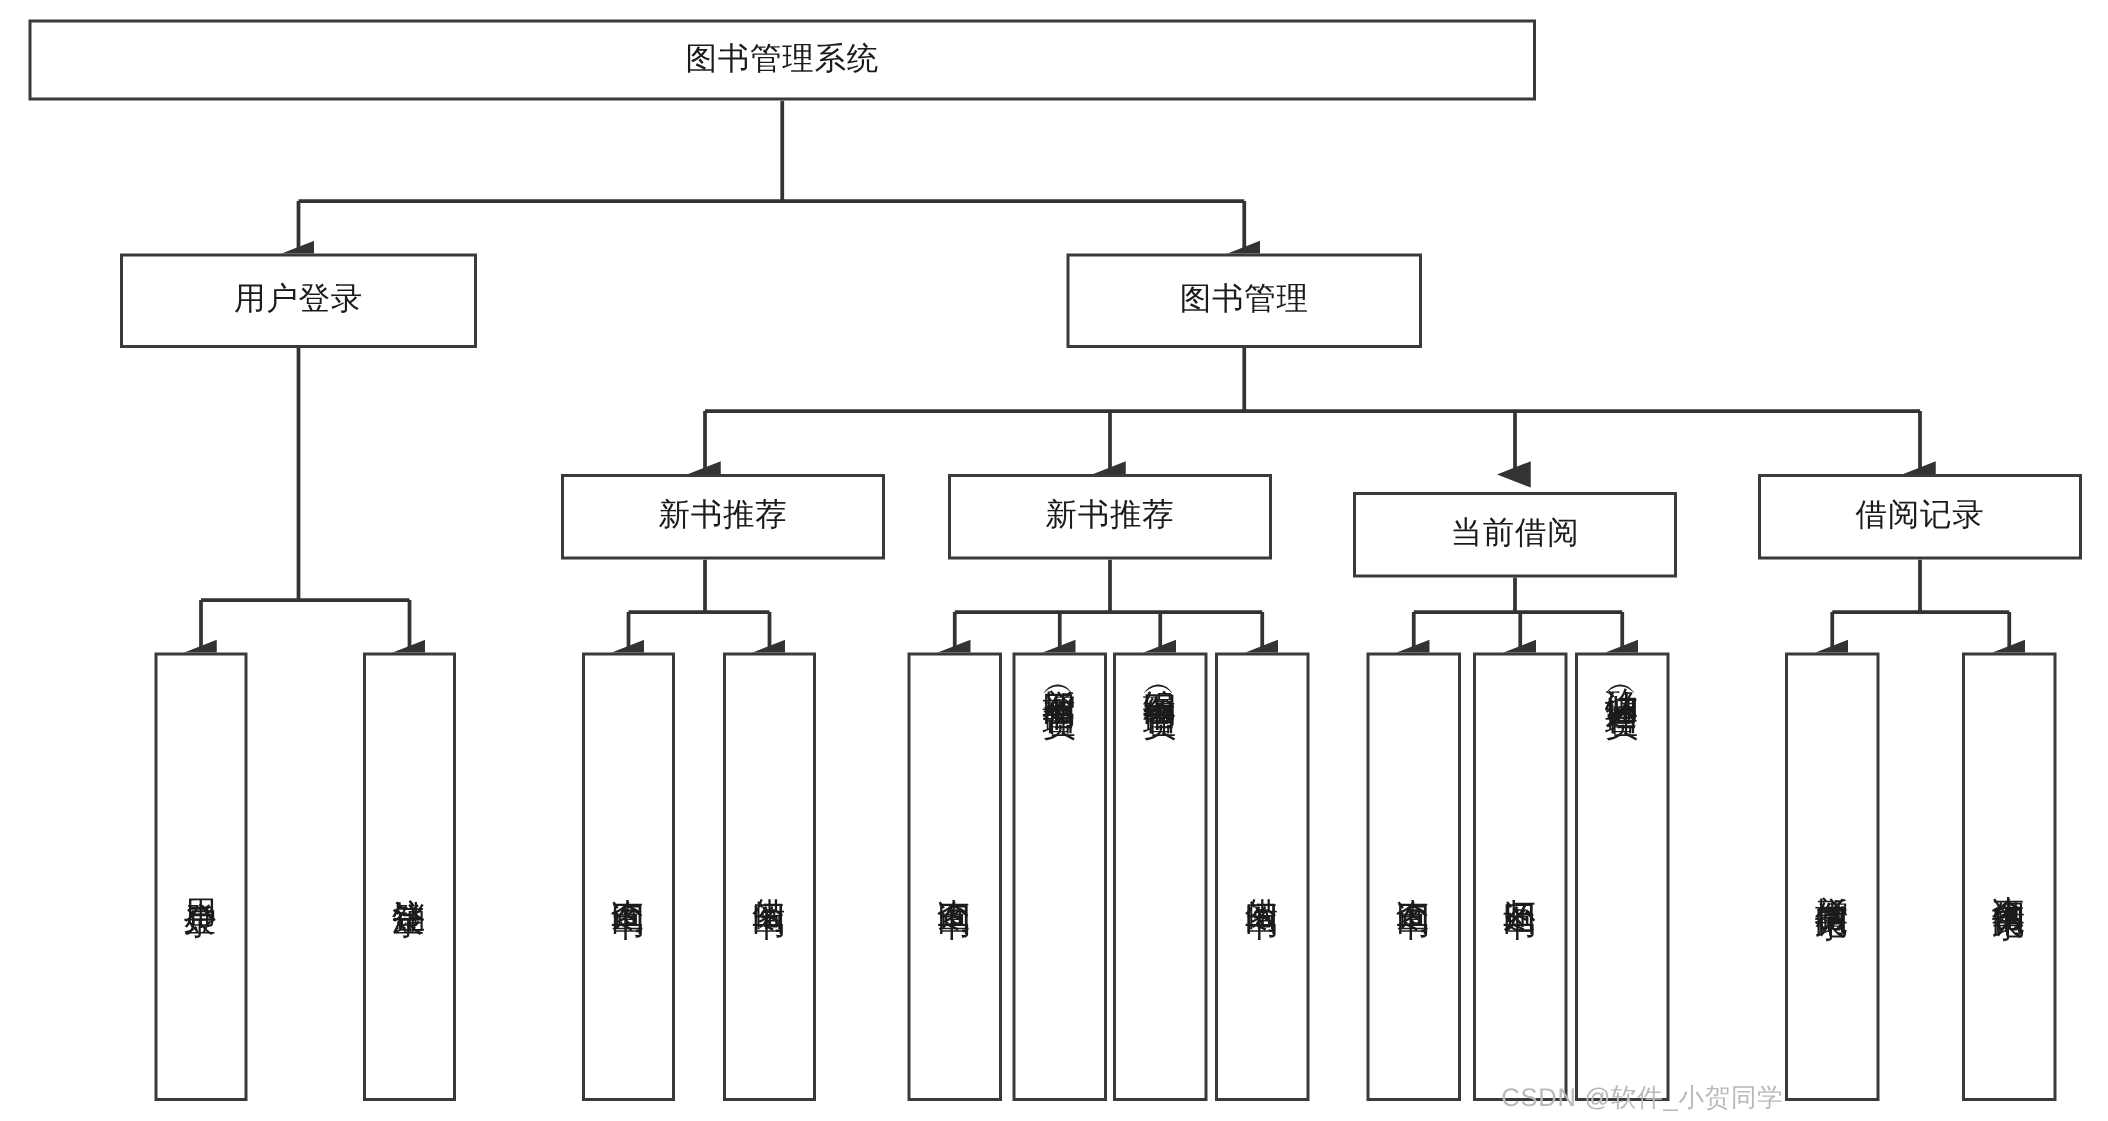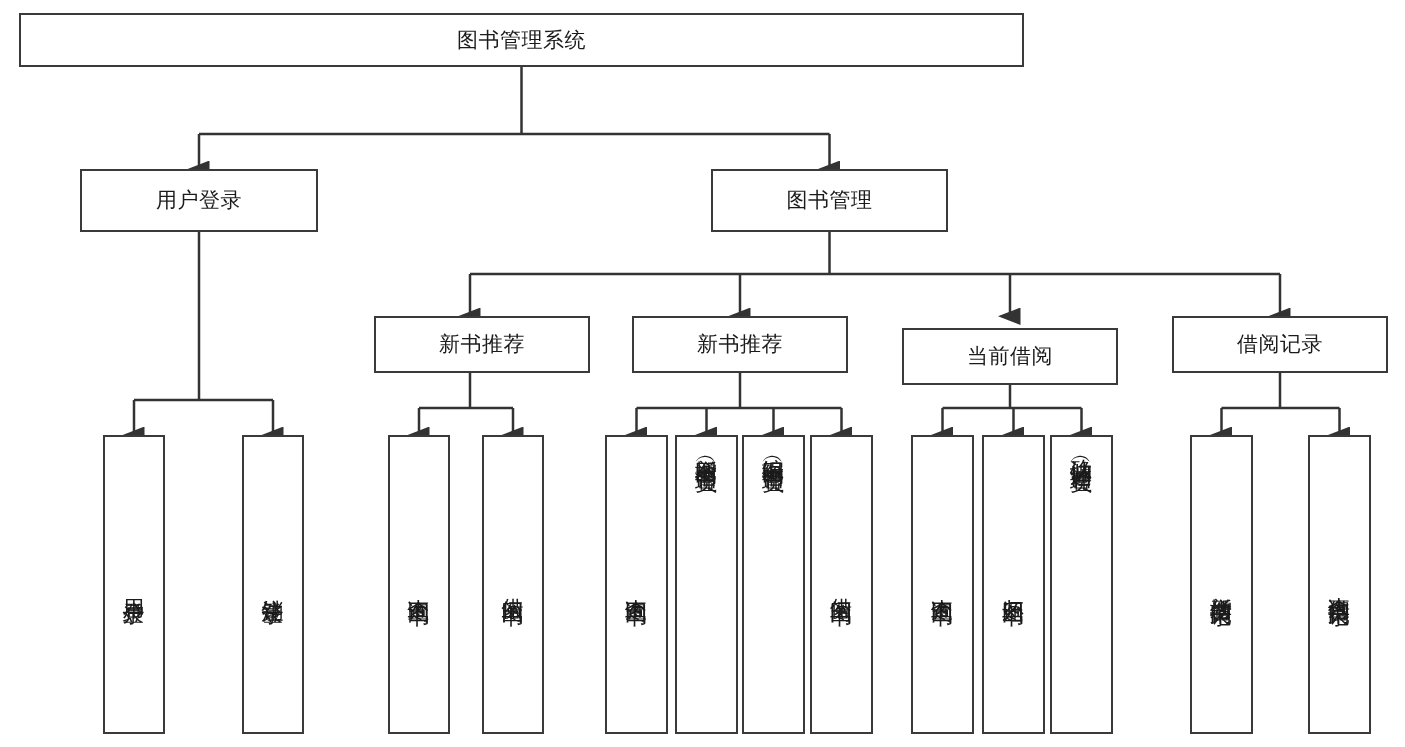--- a/index.html
+++ b/index.html
@@ -176,13 +176,14 @@
         <span class="node-label">确认归还（管理员）</span>
       </div>
       <div class="node-box vertical centered" style="left: 1190px; top: 435px; width: 63px; height: 299px;">
         <span class="node-label">新增借阅记录</span>
       </div>
       <div class="node-box vertical centered" style="left: 1308px; top: 435px; width: 63px; height: 299px;">
         <span class="node-label">查询借阅记录</span>
       </div>
     </div>
 
+  <div class="watermark">CSDN @软件_小贺同学</div>
 </div>
 
 </body></html>

